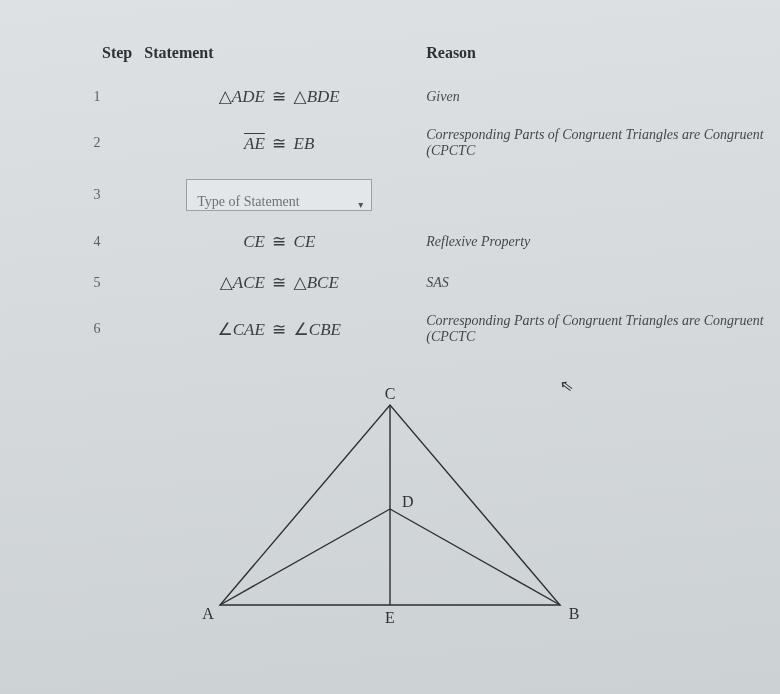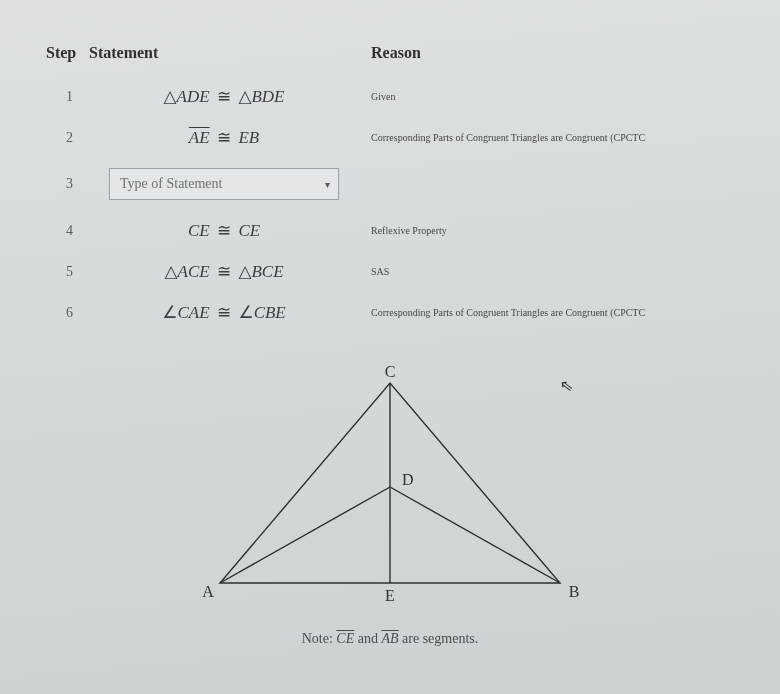--- a/index.html
+++ b/index.html
@@ -28,35 +28,35 @@
     padding: 8px 6px 14px 6px;
     color: #2f3133;
   }
   .proof-table td {
     font-size: 15px;
     padding: 10px 6px;
     vertical-align: middle;
     color: #3b3e41;
   }
   .col-step { width: 62px; text-align: center; padding-left: 66px; }
-  th.col-step { padding-left: 46px; }
+  th.col-step { padding-left: 102px; }
   td.step-num { text-align: center; font-size: 14px; color: #5b5e60; padding-left: 66px; padding-right: 10px;}
   .col-statement { width: 282px; text-align: center; }
   td.statement-cell { text-align: center; font-family: 'Times New Roman', serif; font-size: 17px; font-style: italic; }
   .col-reason { text-align: left; margin-left: 12px; }
-  td.reason-cell { font-size: 10px; color: #454749; }
+  td.reason-cell { font-size: 14px; color: #454749; font-style: italic; }
   .tri { font-style: normal; font-family: 'Times New Roman', serif; }
   .seg { text-decoration: overline; font-style: italic; text-align: right; }
   .cong { font-style: normal; padding: 0 3px; }
   .ang { font-style: normal; }
   .dropdown {
     display: inline-flex;
-    align-items: center;
+    align-items: flex-end;
     justify-content: space-between;
-    width: 230px;
+    width: 186px;
     height: 32px;
     border: 1px solid #9aa0a4;
     background: #e3e7e9;
     padding: 0 8px 0 10px;
     font-family: Georgia, serif;
     font-size: 14px;
     color: #6e7274;
     font-style: normal;
   }
   .dropdown .chev {
@@ -179,18 +179,15 @@
         <line x1="40" y1="220" x2="210" y2="124"></line>
         <line x1="380" y1="220" x2="210" y2="124"></line>
       </g>
       <text x="210" y="14" text-anchor="middle">C</text>
       <text x="222" y="122" text-anchor="start">D</text>
       <text x="28" y="234" text-anchor="middle">A</text>
       <text x="210" y="238" text-anchor="middle">E</text>
       <text x="394" y="234" text-anchor="middle">B</text>
     </svg>
 
-    <div class="note">
-      <span>Note: </span><span class="seg">CE</span><span> and </span><span class="seg">AB</span><span> are segments.</span>
-    </div>
   </div>
 
 </div>
 
 </body></html>

